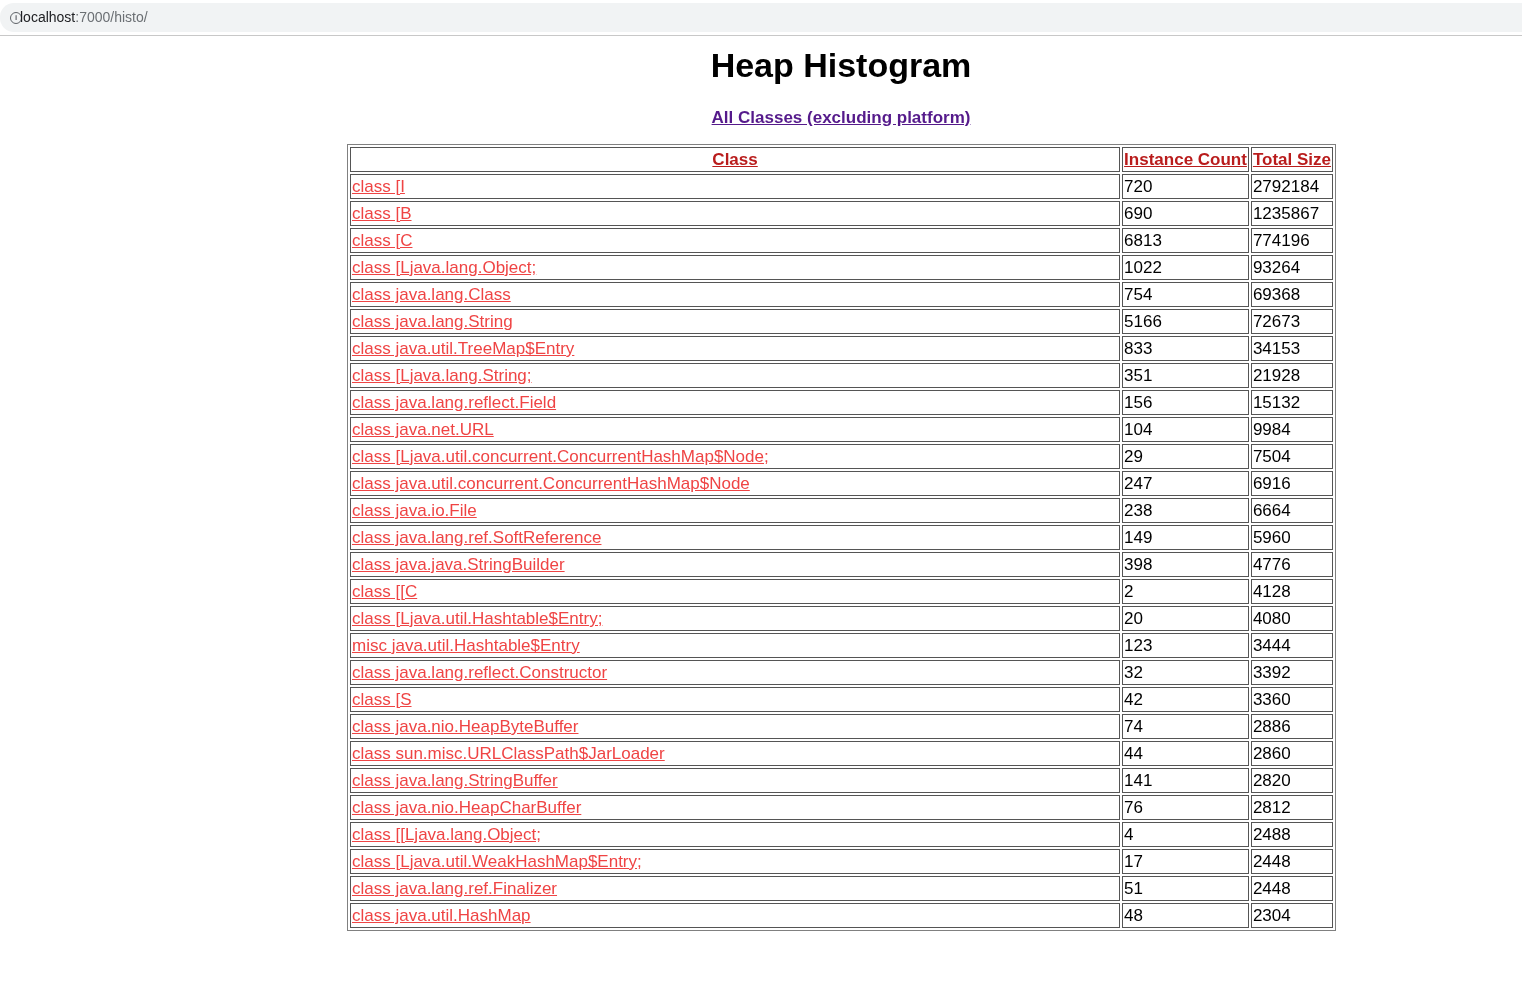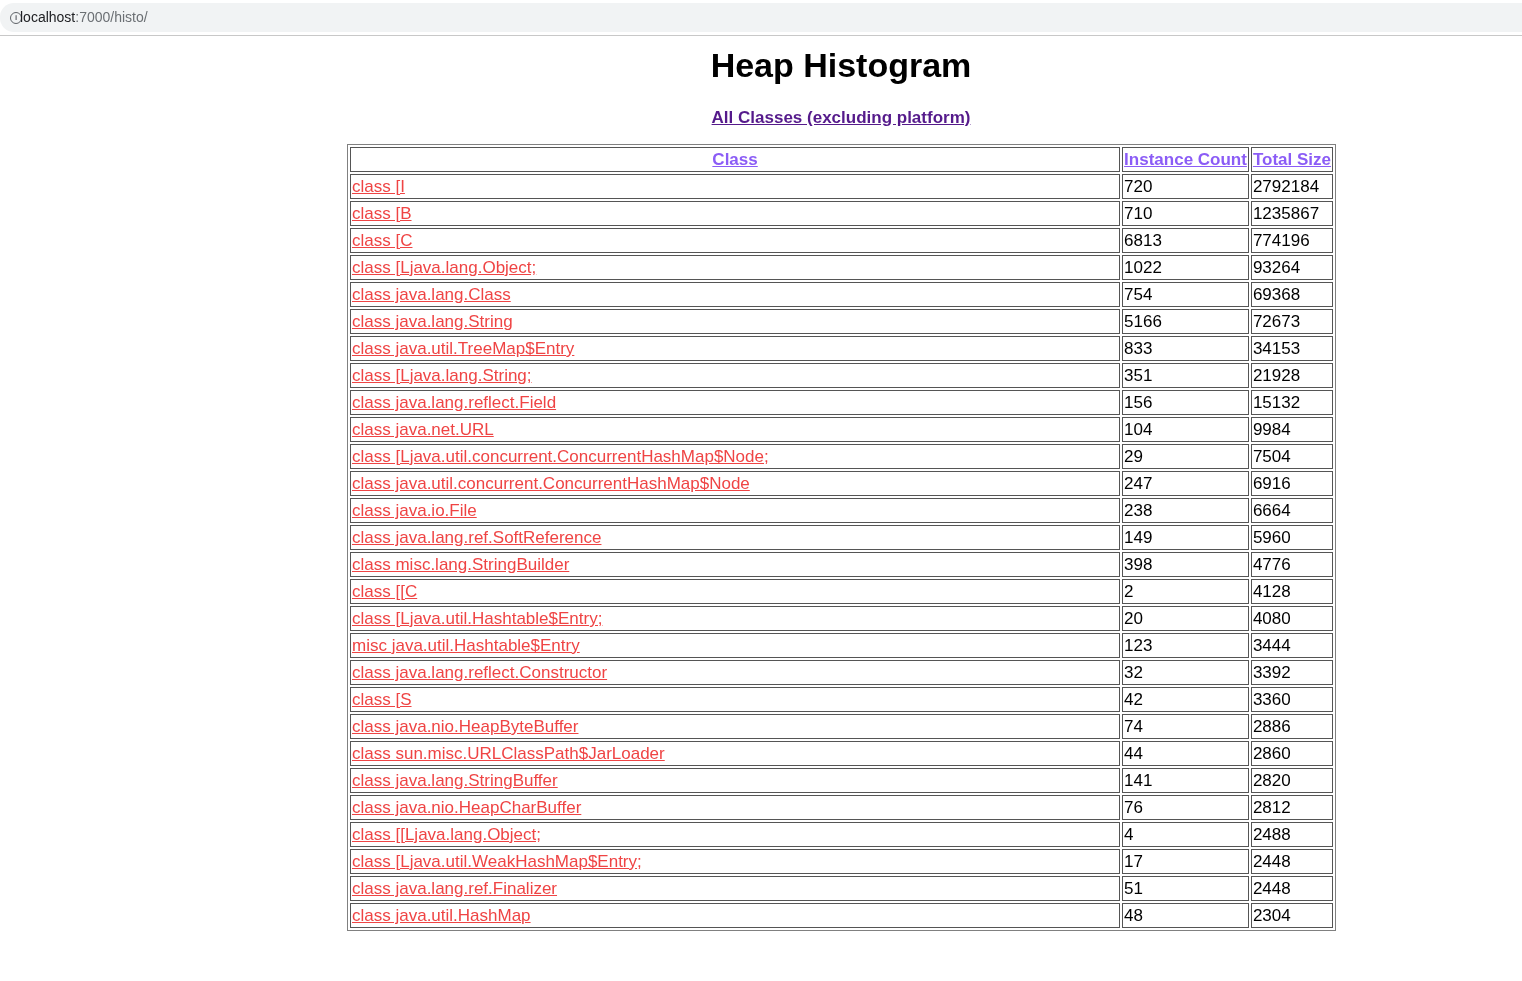--- a/index.html
+++ b/index.html
@@ -36,21 +36,21 @@
   table.histo {
     position: absolute; left: 347px; top: 108px; width: 989px;
     border: 1px solid #808080; border-collapse: separate; border-spacing: 2px;
     font-size: 17px;
   }
   table.histo th, table.histo td {
     border: 1px solid #555; padding: 0 1px; height: 23px; line-height: 23px;
     white-space: nowrap; text-align: left;
   }
   table.histo th { text-align: center; font-weight: bold; }
-  table.histo th a { color: #8b5cf6; }
+  table.histo th a { color: #b91c1c; }
   table.histo td a { color: #ef4444; text-decoration: underline; }
   table.histo td.num { color: #000; margin-left: 28px; }
   col.c1 { width: 771px; }
   col.c2 { width: 124px; }
   col.c3 { width: 82px; }
 </style>
 </head>
 <body>
 
 <div class="addressbar">
@@ -80,21 +80,21 @@
       </tr>
     </thead>
     <tbody id="rows">
         <tr>
           <td><a href="#">class [I</a></td>
           <td class="num">720</td>
           <td class="num">2792184</td>
         </tr>
         <tr>
           <td><a href="#">class [B</a></td>
-          <td class="num">710</td>
+          <td class="num">690</td>
           <td class="num">1235867</td>
         </tr>
         <tr>
           <td><a href="#">class [C</a></td>
           <td class="num">6813</td>
           <td class="num">774196</td>
         </tr>
         <tr>
           <td><a href="#">class [Ljava.lang.Object;</a></td>
           <td class="num">1022</td>
@@ -144,21 +144,21 @@
           <td><a href="#">class java.io.File</a></td>
           <td class="num">238</td>
           <td class="num">6664</td>
         </tr>
         <tr>
           <td><a href="#">class java.lang.ref.SoftReference</a></td>
           <td class="num">149</td>
           <td class="num">5960</td>
         </tr>
         <tr>
-          <td><a href="#">class misc.lang.StringBuilder</a></td>
+          <td><a href="#">class java.java.StringBuilder</a></td>
           <td class="num">398</td>
           <td class="num">4776</td>
         </tr>
         <tr>
           <td><a href="#">class [[C</a></td>
           <td class="num">2</td>
           <td class="num">4128</td>
         </tr>
         <tr>
           <td><a href="#">class [Ljava.util.Hashtable$Entry;</a></td>

